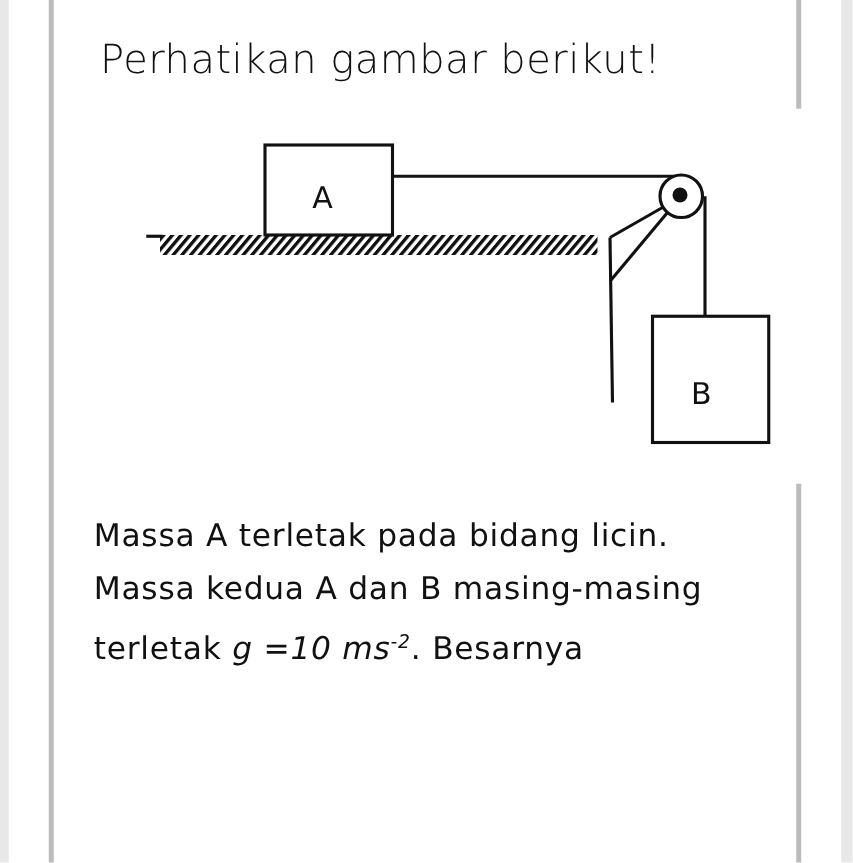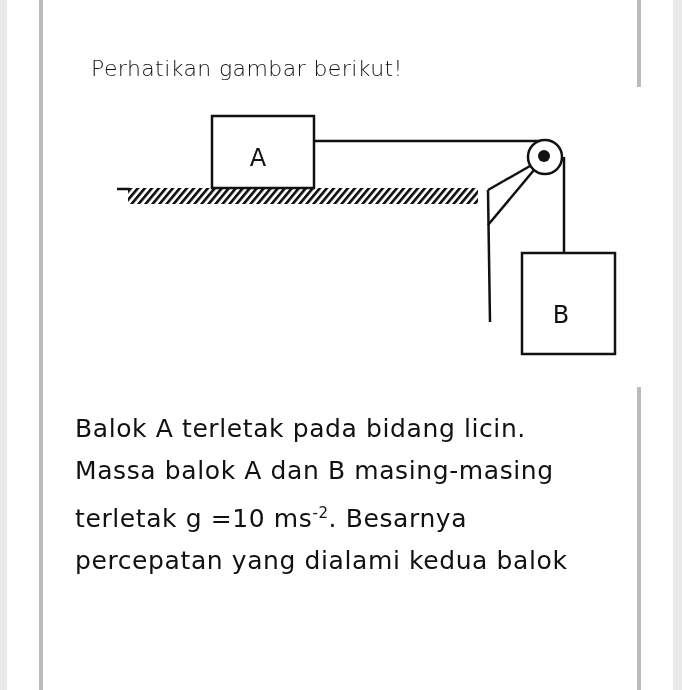--- a/index.html
+++ b/index.html
@@ -8,30 +8,30 @@
       background: #ffffff;
       font-family: "DejaVu Sans", sans-serif;
       color: #111;
     }
     .edge-left { position: absolute; left: 0; top: 0; width: 7px; height: 690px; background: #e8e8e8; }
     .edge-right { position: absolute; left: 673px; top: 0; width: 9px; height: 690px; background: #e8e8e8; }
     .bar-left { position: absolute; left: 39px; top: 0; width: 4px; height: 690px; background: #bcbcbc; }
     .bar-right-top { position: absolute; left: 637px; top: 0; width: 4px; height: 87px; background: #bcbcbc; }
     .bar-right-bottom { position: absolute; left: 637px; top: 387px; width: 4px; height: 303px; background: #bcbcbc; }
     .heading {
-      position: absolute; left: 91px; top: 28px;
-      font-size: 22px; letter-spacing: 0.4px; font-weight: 300; margin-top: 28px;
+      position: absolute; left: 80px; top: 28px;
+      font-size: 32px; letter-spacing: 0.4px; font-weight: 300;
     }
     .figure { position: absolute; left: 0; top: 0; width: 682px; height: 390px; }
     .body-text {
       position: absolute; left: 75px; top: 408px; width: 555px;
       font-size: 25px; line-height: 42px; letter-spacing: 0.6px;
     }
     .body-text .line { display: block; white-space: nowrap; }
-    .math { }
+    .math { font-style: italic; }
     sup { font-size: 15px; }
   </style>
 </head>
 <body>
 
 <div class="edge-left"></div>
 <div class="edge-right"></div>
 <div class="bar-left"></div>
 <div class="bar-right-top"></div>
 <div class="bar-right-bottom"></div>
@@ -70,17 +70,16 @@
 
   <line x1="564" y1="157" x2="564" y2="253" stroke="#111" stroke-width="2.5"></line>
 
   <g>
     <rect x="522" y="253" width="93" height="101" fill="#fff" stroke="#111" stroke-width="2.5"></rect>
     <text x="561" y="323" font-family="DejaVu Sans, sans-serif" font-size="24" text-anchor="middle" fill="#111">B</text>
   </g>
 </svg>
 
 <div class="body-text">
-  <span class="line">Balok A terletak pada bidang licin.</span>
-  <span class="line">Massa balok A dan B masing-masing</span>
+  <span class="line">Massa A terletak pada bidang licin.</span>
+  <span class="line">Massa kedua A dan B masing-masing</span>
   <span class="line"><span>terletak </span><span class="math">g =10 ms</span><sup class="math">-2</sup><span>. Besarnya</span></span>
-  <span class="line">percepatan yang dialami kedua balok</span>
 </div>
 
 </body></html>

